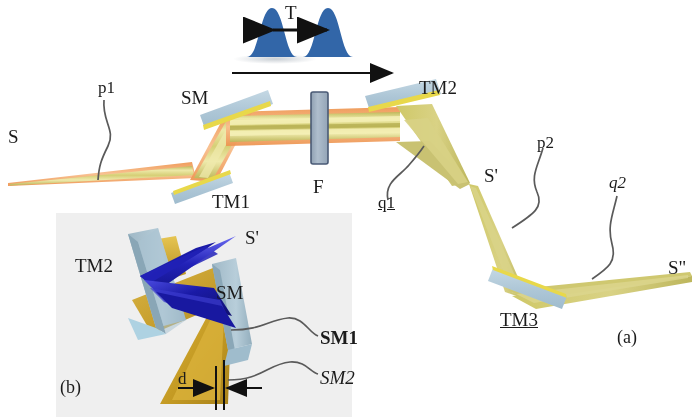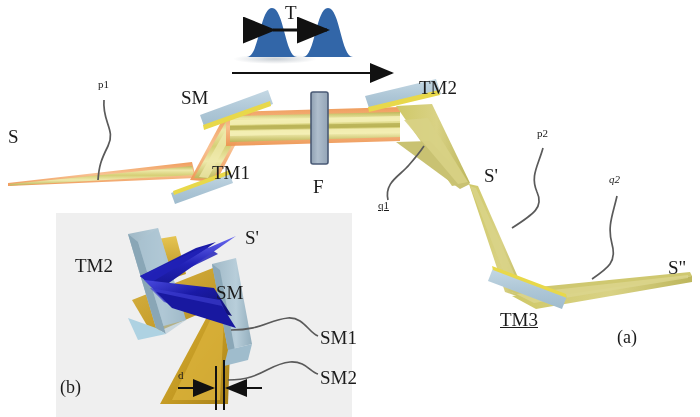--- a/index.html
+++ b/index.html
@@ -13,21 +13,21 @@
   #root svg{position:absolute;left:0;top:0;}
   .lbl{
     position:absolute;
     font-family:"Liberation Serif", serif;
     color:#1b1b1b;
     white-space:nowrap;
     line-height:1;
     -webkit-font-smoothing:antialiased;
   }
   .lbl-lg{font-size:19px;}
-  .lbl-md{font-size:11px;}
+  .lbl-md{font-size:17px;}
   .panel-tag{font-size:18px;}
 </style>
 </head>
 <body>
 
 <div id="root">
 
   <svg width="700" height="417" viewBox="0 0 700 417">
     <defs>
       <linearGradient id="gBeamY" x1="0" y1="0" x2="0" y2="1">
@@ -193,34 +193,34 @@
       <line x1="262" y1="388" x2="227" y2="388" stroke="#111111" stroke-width="2" marker-end="url(#arrowR)"></line>
     </g>
 
     <path d="M231,330 C262,330 268,320 288,318 C304,317 308,332 318,336" fill="none" stroke="#5A5A5A" stroke-width="1.7"></path>
     <path d="M228,380 C262,380 268,364 290,362 C306,361 310,372 318,374" fill="none" stroke="#5A5A5A" stroke-width="1.7"></path>
   </svg>
 
   <div class="lbl lbl-lg" style="left:8px;  top:127px;">S</div>
   <div class="lbl lbl-md" style="left:98px; top:79px;">p1</div>
   <div class="lbl lbl-lg" style="left:181px;top:88px;">SM</div>
-  <div class="lbl lbl-lg" style="left:212px;top:163px;">TM1</div>
+  <div class="lbl lbl-lg" style="left:212px;top:192px;">TM1</div>
   <div class="lbl lbl-lg" style="left:313px;top:177px;">F</div>
   <div class="lbl lbl-lg" style="left:419px;top:78px;">TM2</div>
-  <div class="lbl lbl-md" style="left:378px;top:200px;text-decoration:underline;">q1</div>
+  <div class="lbl lbl-md" style="left:378px;top:194px;text-decoration:underline;">q1</div>
   <div class="lbl lbl-lg" style="left:484px;top:166px;">S'</div>
-  <div class="lbl lbl-md" style="left:537px;top:128px;text-align:right;">p2</div>
+  <div class="lbl lbl-md" style="left:537px;top:134px;text-align:right;">p2</div>
   <div class="lbl lbl-md" style="left:609px;top:174px;font-style:italic;">q2</div>
   <div class="lbl lbl-lg" style="left:500px;top:310px;text-decoration:underline;">TM3</div>
   <div class="lbl lbl-lg" style="left:668px;top:258px;">S"</div>
   <div class="lbl panel-tag" style="left:617px;top:328px;">(a)</div>
 
   <div class="lbl lbl-lg" style="left:75px; top:256px;">TM2</div>
   <div class="lbl lbl-lg" style="left:245px;top:228px;">S'</div>
   <div class="lbl lbl-lg" style="left:216px;top:283px;">SM</div>
-  <div class="lbl lbl-lg" style="left:320px;top:328px;">SM1</div>
-  <div class="lbl lbl-lg" style="left:320px;top:368px;">SM2</div>
+  <div class="lbl lbl-lg" style="left:320px;top:328px;font-weight:bold;">SM1</div>
+  <div class="lbl lbl-lg" style="left:320px;top:368px;font-style:italic;">SM2</div>
   <div class="lbl lbl-md" style="left:178px;top:370px;">d</div>
   <div class="lbl panel-tag" style="left:60px; top:378px;">(b)</div>
 
   <div class="lbl lbl-lg" style="left:285px;top:3px;">T</div>
 
 </div>
 
 </body></html>

